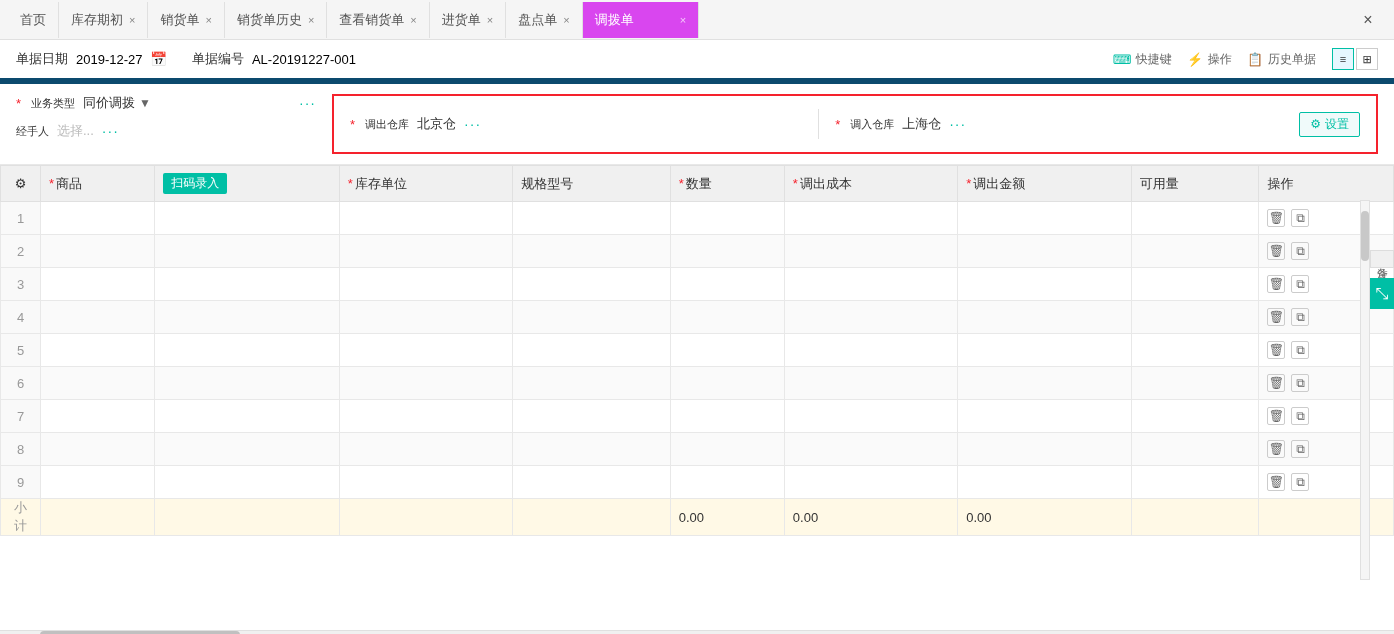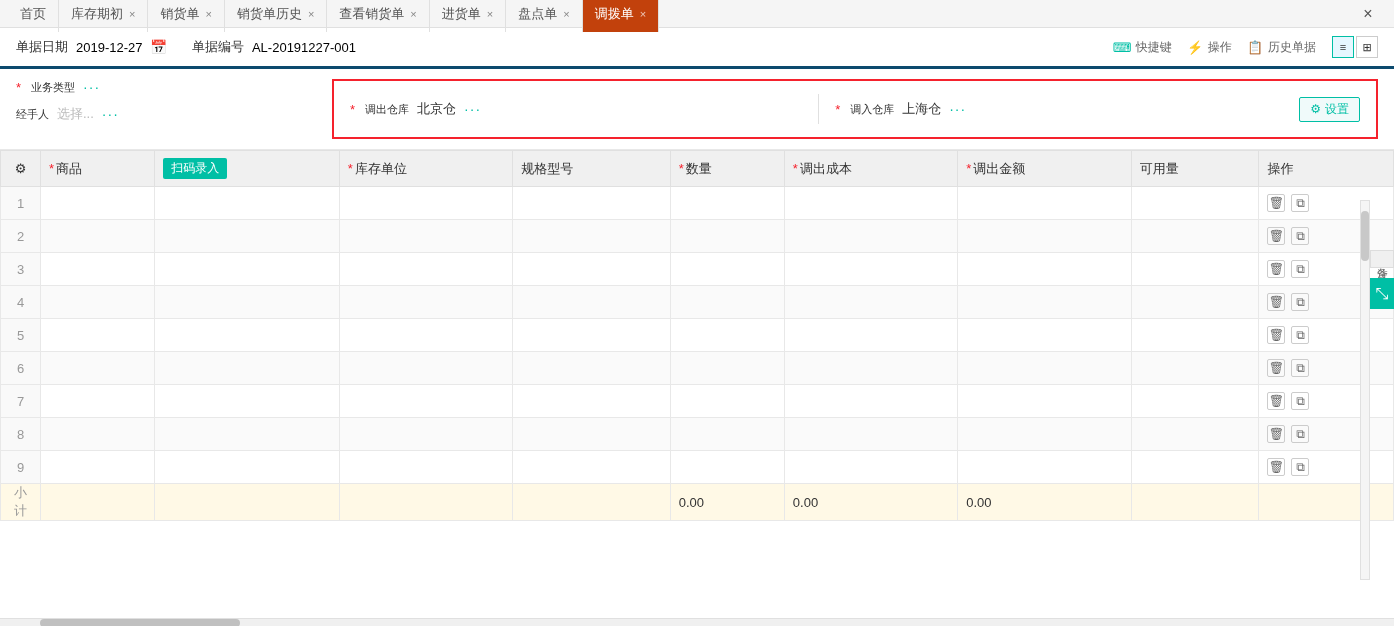--- a/index.html
+++ b/index.html
@@ -4,37 +4,38 @@
   <style>
     * { box-sizing: border-box; margin: 0; padding: 0; }
     body { font-family: 'Microsoft YaHei', Arial, sans-serif; font-size: 13px; color: #333; background: #fff; overflow: hidden; }
 
     
     .tab-bar {
       display: flex;
       align-items: center;
       border-bottom: 1px solid #e0e0e0;
       background: #f5f5f5;
-      height: 28px;
+      height: 40px;
       padding: 0 8px;
     }
     .tab-item {
       display: flex;
       align-items: center;
       padding: 0 12px;
       height: 36px;
       cursor: pointer;
       color: #555;
       font-size: 13px;
       border-right: 1px solid #e0e0e0;
       white-space: nowrap;
     }
     .tab-item.active {
-      background: #c2410c;
+      background: #d946ef;
       color: #fff;
+      gap: 40px;
     }
     .tab-item .close-btn {
       margin-left: 6px;
       font-size: 11px;
       opacity: 0.7;
       cursor: pointer;
     }
     .tab-item.active .close-btn {
       color: #fff;
     }
@@ -48,21 +49,21 @@
       cursor: pointer;
       font-size: 16px;
       color: #555;
     }
 
     
     .header-area {
       display: flex;
       align-items: center;
       padding: 8px 16px;
-      border-bottom: 3px solid #0c4a6e;
+      border-bottom: 6px solid #0c4a6e;
       gap: 24px;
     }
     .header-field {
       display: flex;
       align-items: center;
       gap: 8px;
       font-size: 13px;
     }
     .header-field label { color: #333; white-space: nowrap; }
     .header-field .value { color: #000000; text-align: center; }
@@ -352,20 +353,24 @@
         <div class="layout-btn">⊞</div>
       </div>
     </div>
   </div>
 
   <div class="form-section">
     <div class="form-left">
       <div class="form-row">
         <span class="required-star">*</span>
         <span class="form-label">业务类型</span>
+        <div class="form-select">
+          <span class="form-value">同价调拨</span>
+          <span class="select-arrow">▼</span>
+        </div>
         <span class="ellipsis-btn">···</span>
       </div>
       <div class="form-row">
         <span class="form-label">经手人</span>
         <span class="placeholder-text">选择...</span>
         <span class="ellipsis-btn">···</span>
       </div>
     </div>
 
     <div class="warehouse-section">

